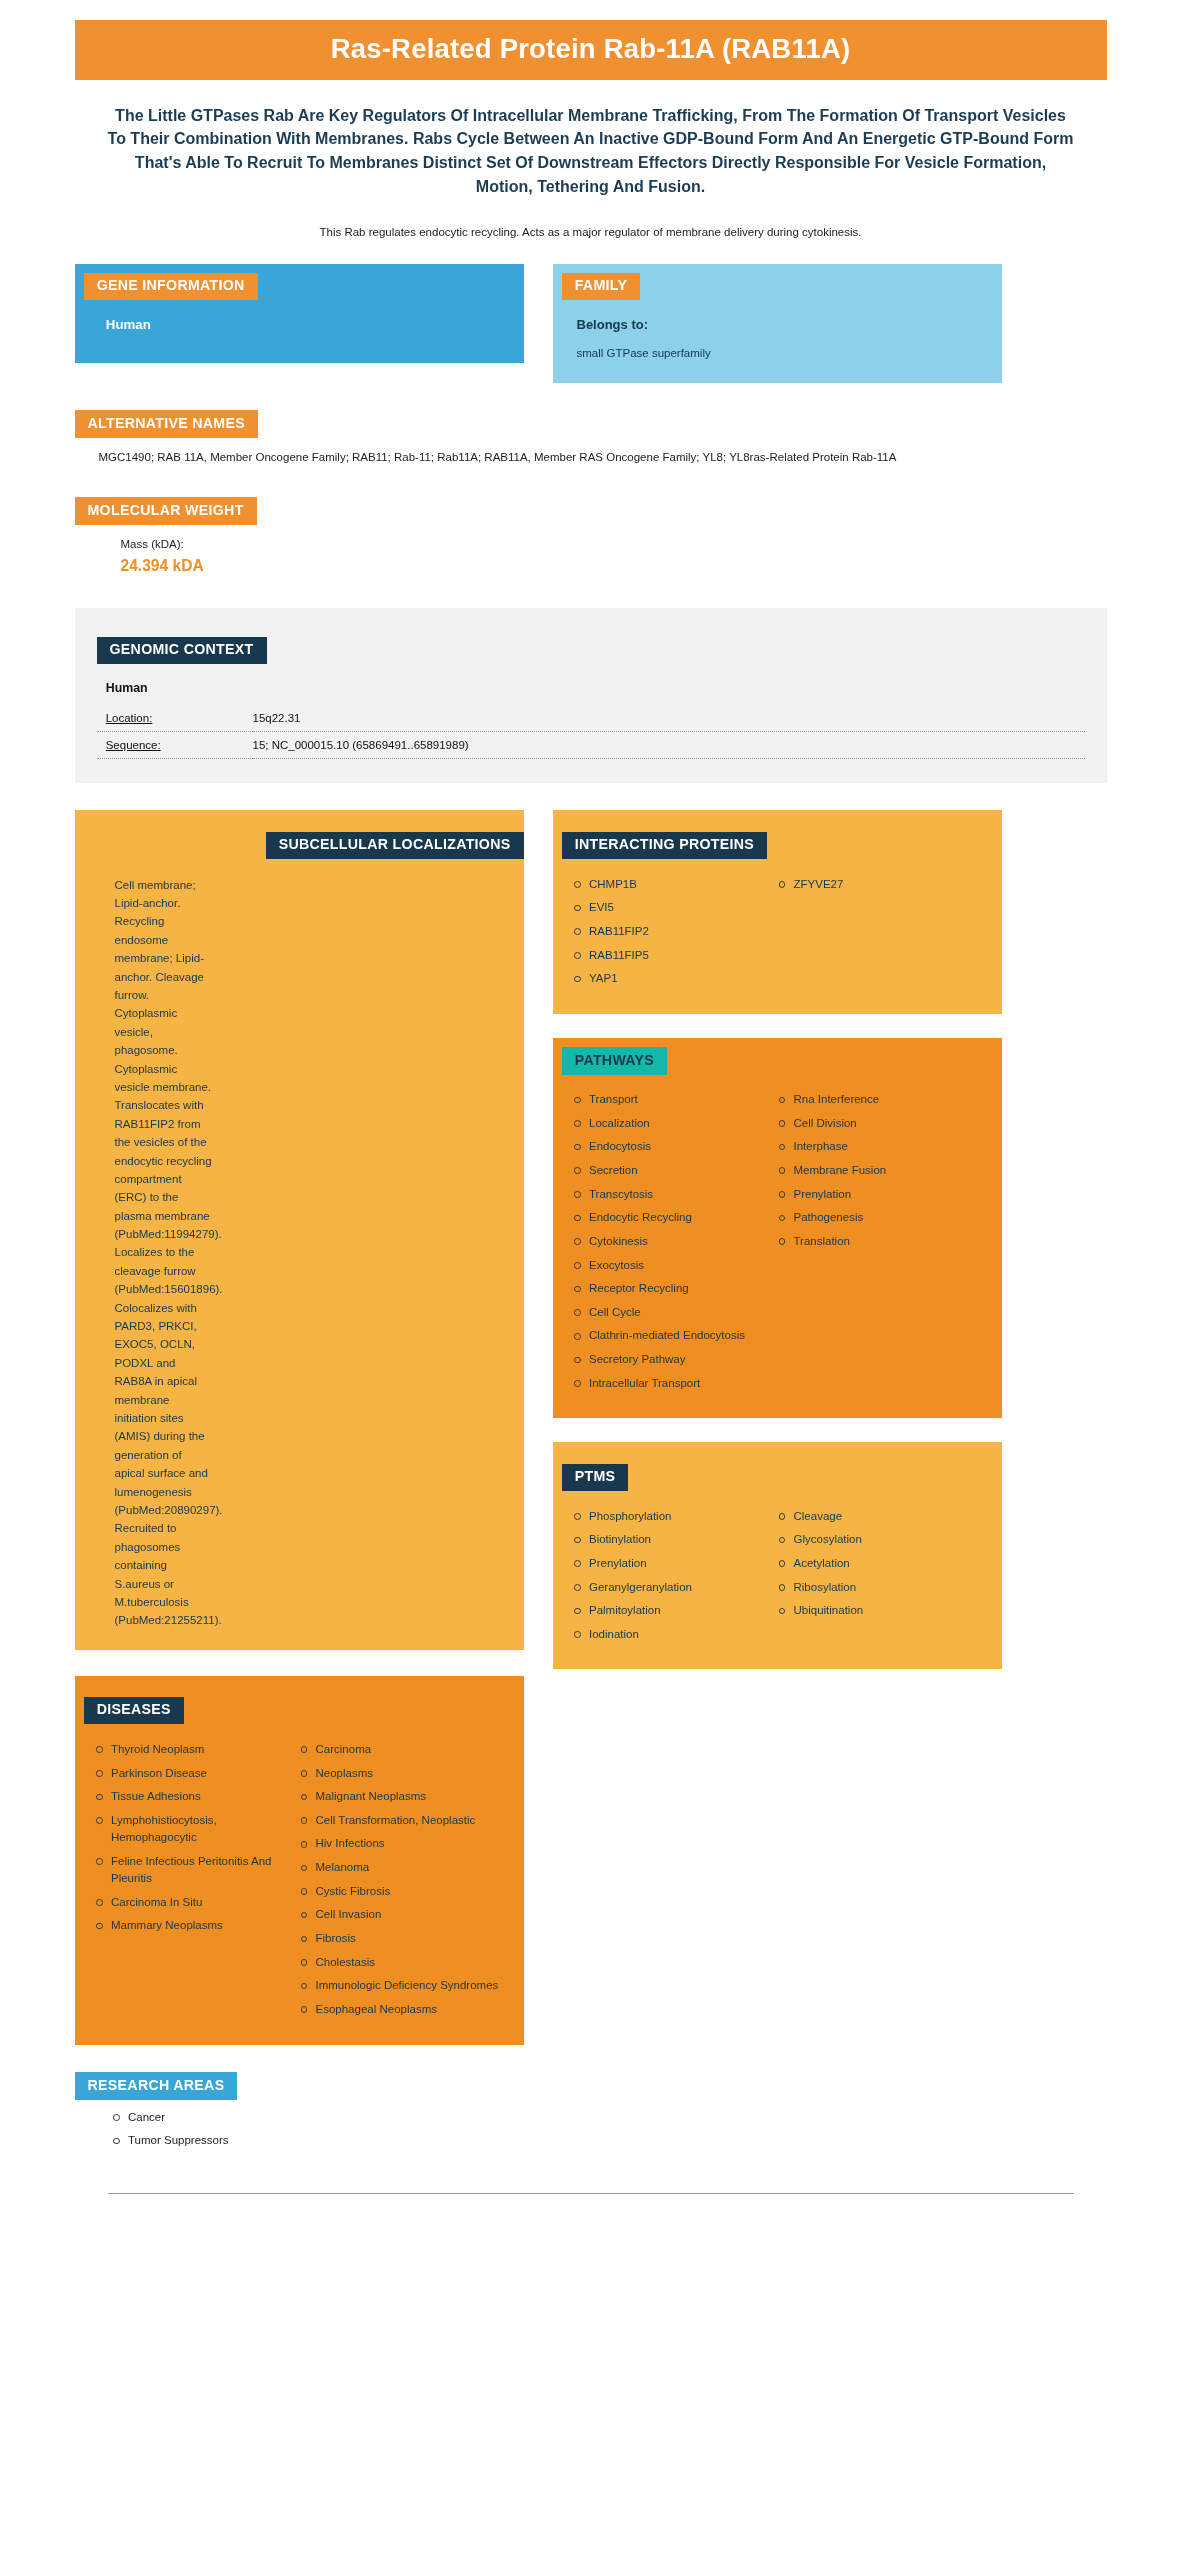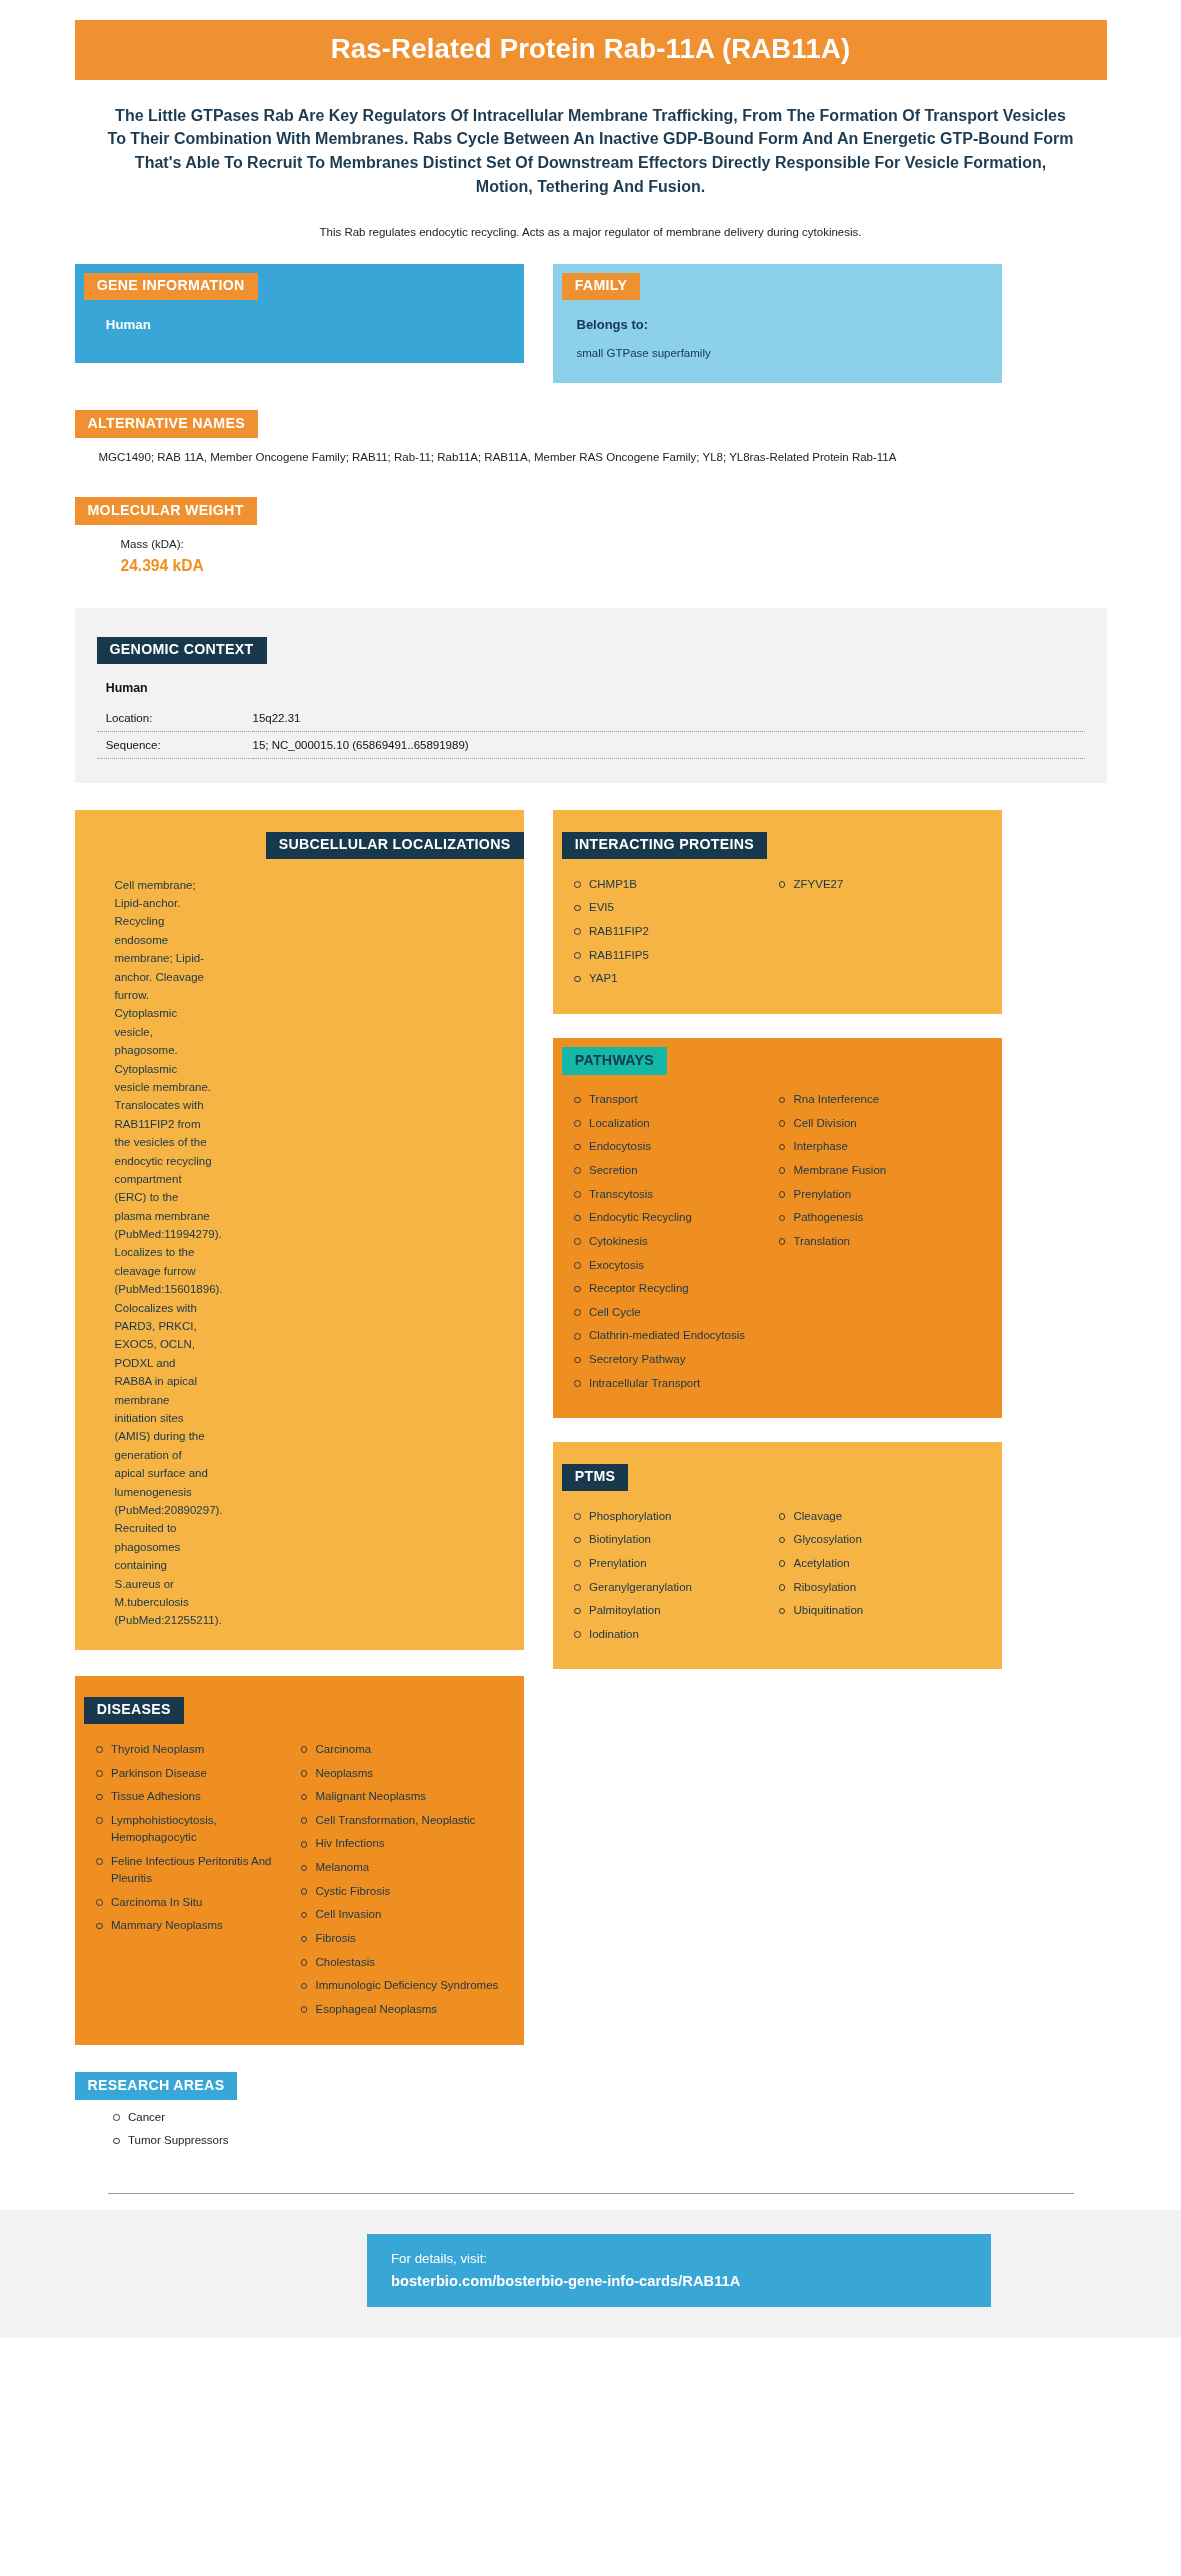--- a/index.html
+++ b/index.html
@@ -113,21 +113,21 @@
     margin-top: 33px;
     background: #f2f2f2;
     padding: 16.5px 22px 24px 22px;
   }
   .genomic-species { font-size: 12.4px; font-weight: bold; color: #111; margin: 16.5px 0 11px 9.2px; }
   .genomic-table { width: 100%; border-collapse: collapse; }
   .genomic-table td {
     font-size: 11.5px; color: #111; padding: 6.4px 0 7.3px 0;
     border-bottom: 0.9px dotted #999;
   }
-  .genomic-table td.k { width: 156px; padding-left: 9.2px; }
+  .genomic-table td.k { width: 156px; padding-left: 9.2px; text-decoration: underline; }
   .genomic-table td.v { font-weight: normal; }
 
   
   .main { margin-top: 27.5px; display: flex; align-items: flex-start; }
   .col-left { width: 449px; }
   .col-right { width: 449px; margin-left: 29px; }
 
   .blk { }
   .blk-body { padding: 16.5px 20px 20px 20px; }
 
@@ -383,20 +383,14 @@
             </div>
           </div>
         </div>
 
       </div>
     </div>
 
     <div class="divider"></div>
   </div>
 
-  <div class="footer-strip">
-    <div class="footer-box">
-      <div class="footer-line1">For details, visit:</div>
-      <div class="footer-line2">bosterbio.com/bosterbio-gene-info-cards/RAB11A</div>
-    </div>
-  </div>
 </div>
 
 
 </body></html>

